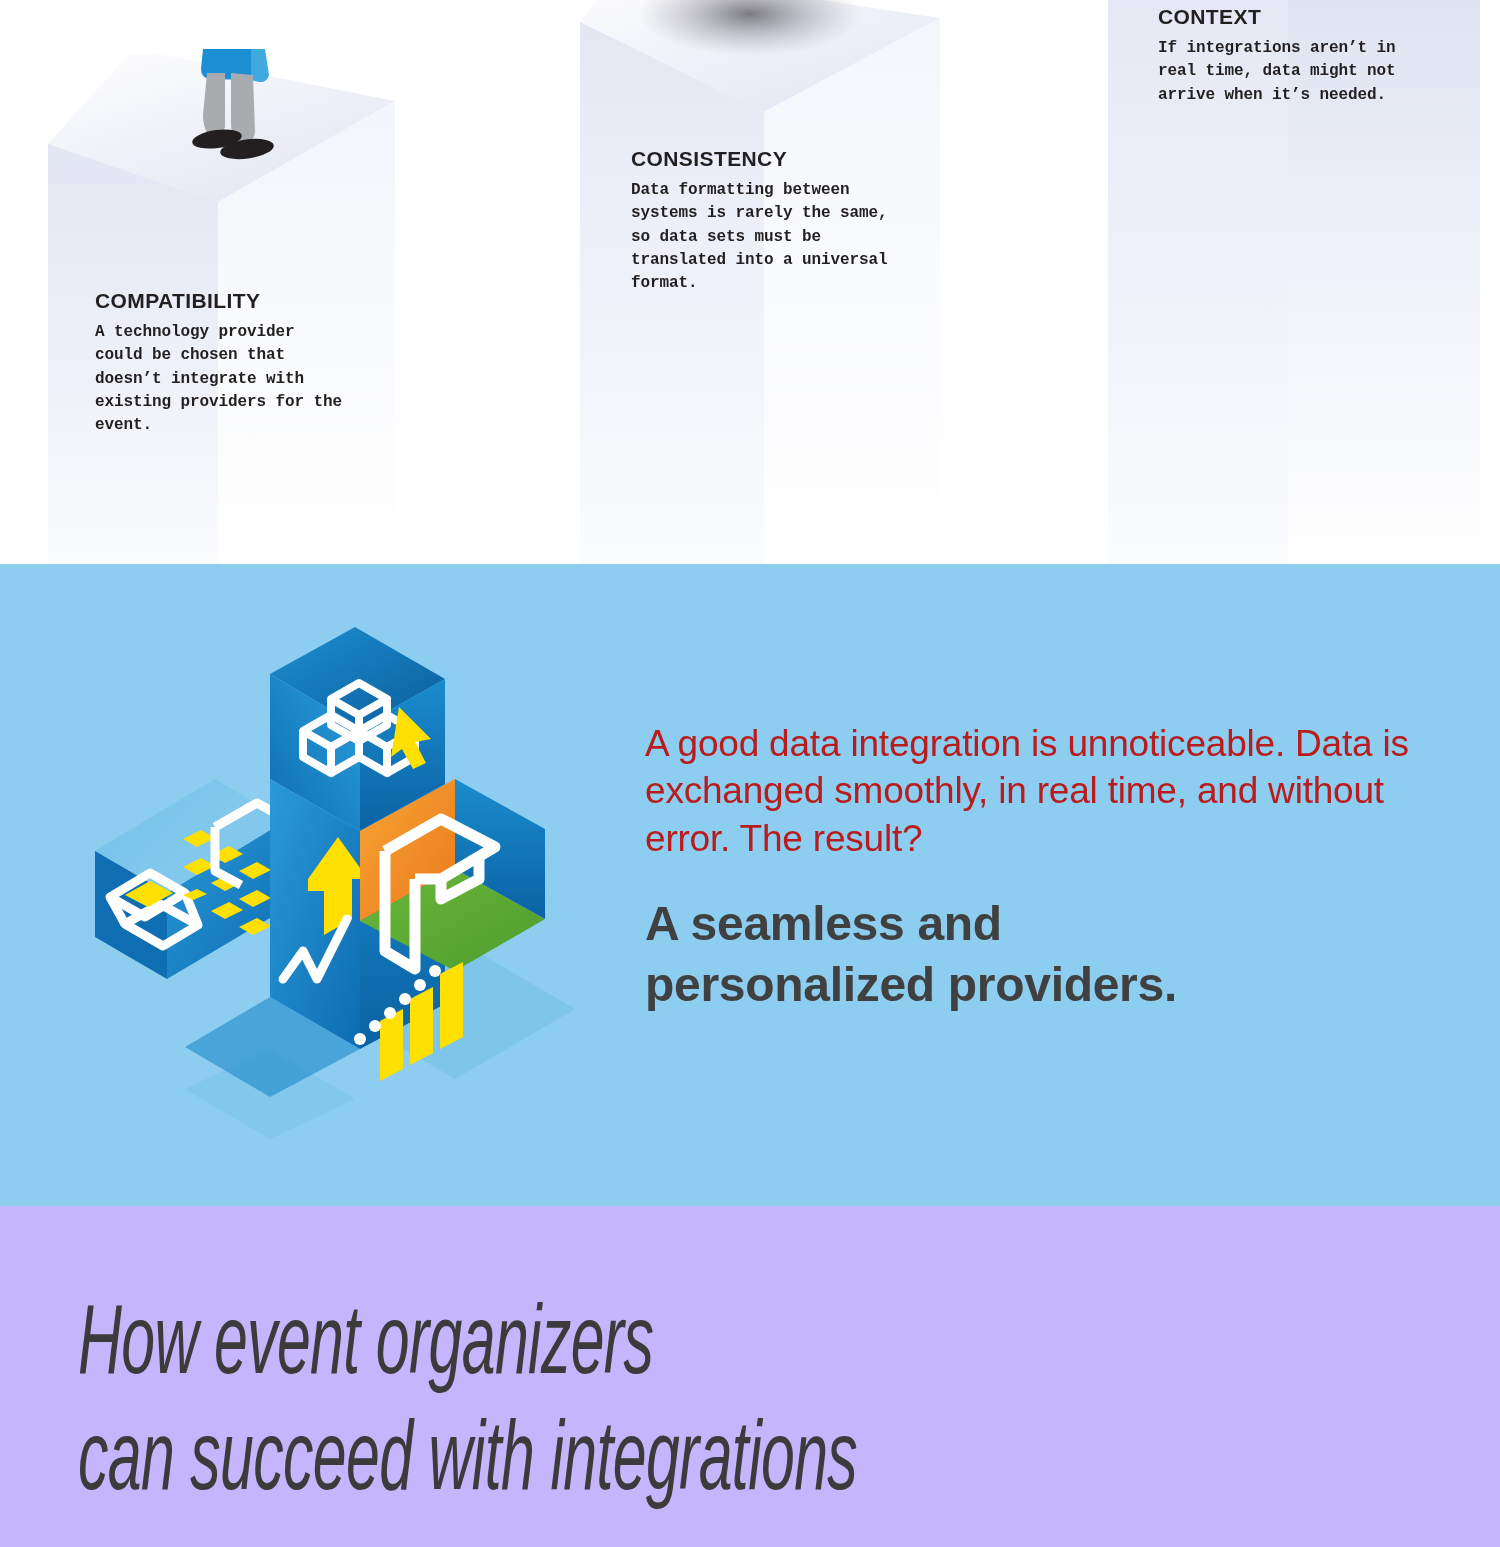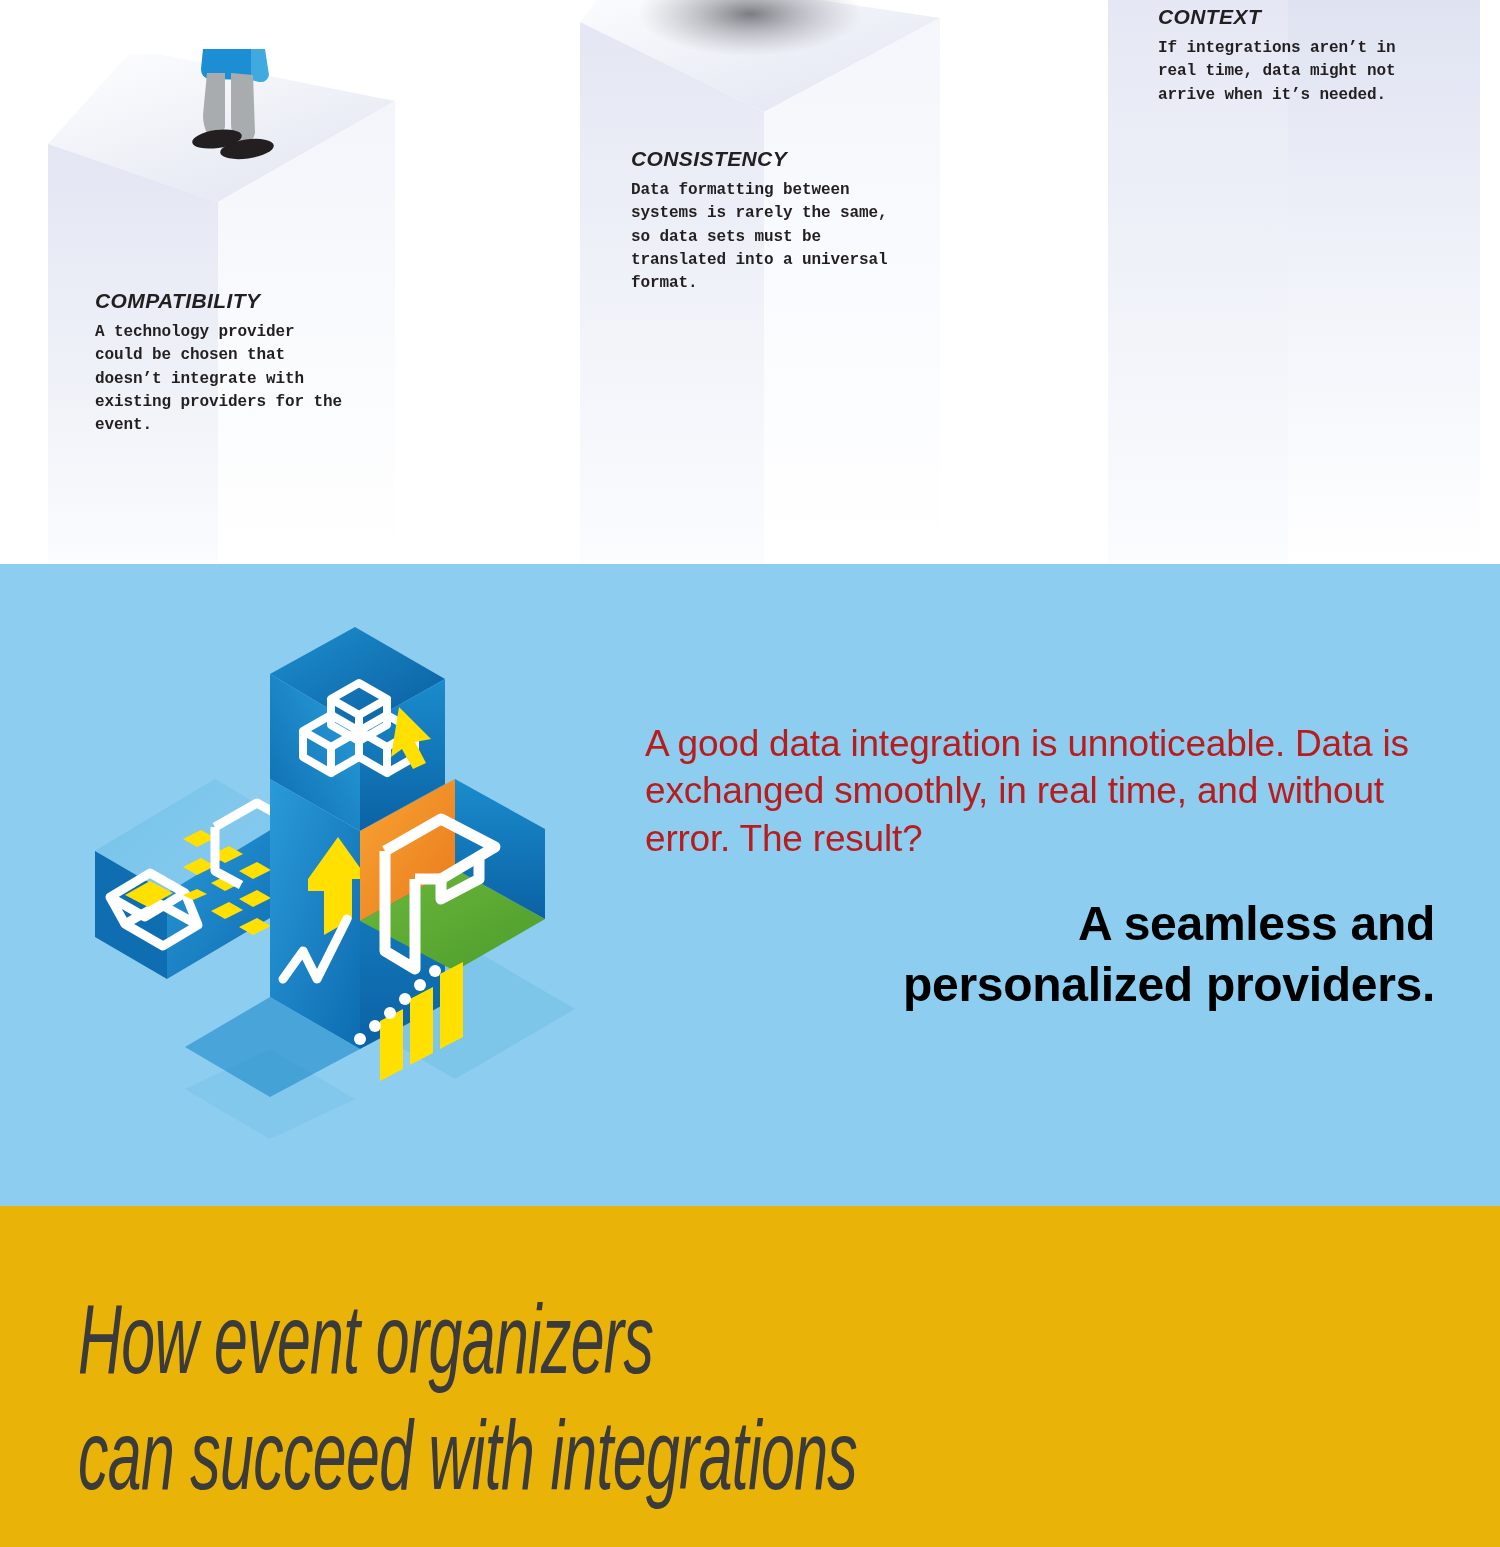--- a/index.html
+++ b/index.html
@@ -27,21 +27,20 @@
     position:absolute;
     color:#231f20;
     font-weight:bold;
     z-index:6;
   }
   .pillar-title {
     font-size:21px;
     letter-spacing:0.4px;
     line-height:1.0;
     margin-bottom:10px;
-    font-style:italic;
   }
   .pillar-body {
     font-size:16px;
     line-height:1.46;
     letter-spacing:-0.1px;
     font-family:Liberation Mono, monospace;
   }
 
   
   .legs { position:absolute; z-index:8; }
@@ -62,29 +61,28 @@
     font-size:37px;
     line-height:1.28;
     color:#b91c1c;
     letter-spacing:-0.2px;
   }
   .band-emph {
     margin-top:32px;
     font-size:48px;
     font-weight:bold;
     line-height:1.26;
-    color:#000000;
+    color:#404040;
     letter-spacing:-0.3px;
-    text-align:right;
   }
 
   
   #footer-section {
     position:absolute; left:0; top:1206px; width:1500px; height:341px;
-    background:#eab308;
+    background:#c4b5fd;
   }
   #footer-headline {
     position:absolute; left:78px; top:76px; width:1340px;
     color:#3b3b3b;
     font-size:98px;
     line-height:1.18;
     font-style:italic;
     font-weight:normal;
     letter-spacing:-1px;
     transform:scaleX(0.62);

